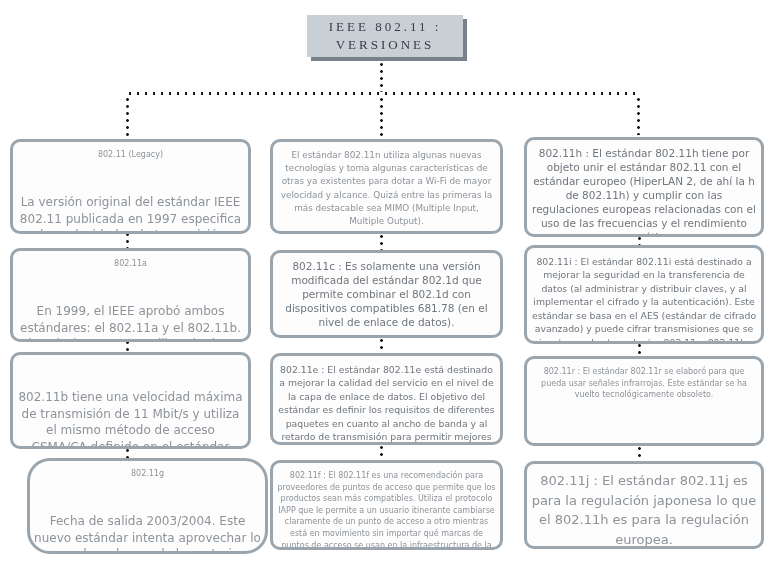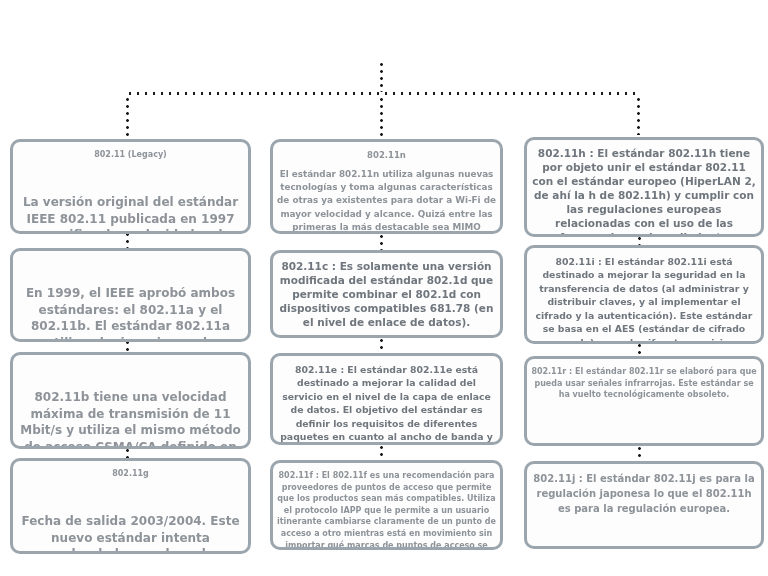--- a/index.html
+++ b/index.html
@@ -10,49 +10,53 @@
   .title-box{
     position:absolute;left:307px;top:15px;width:156px;height:42px;
     background:#c8cfd5;box-shadow:4px 4px 0 #79828a;
     display:flex;flex-direction:column;align-items:center;justify-content:center;
     font-family:"Liberation Serif","DejaVu Serif",serif;
     font-size:13px;letter-spacing:3px;color:#353d47;text-align:center;line-height:1.4;
   }
   .node{
     position:absolute;background:#fdfdfd;border:3px solid #9aa5ae;border-radius:10px;
     box-sizing:border-box;padding:7px 4px;text-align:center;overflow:hidden;
-    display:flex;flex-direction:column;font-weight:bold;
+    display:flex;flex-direction:column;
   }
   .node .heading{flex:0 0 auto;margin:1px 0 8px;}
   .vcenter{justify-content:flex-start;}
   .txt-light{color:#8d9399;}
   .txt-dark{color:#6f767d;}
   .s78{font-size:12px;line-height:1.38;margin-top:27px;}
   .s80{font-size:8px;line-height:1.45;}
   .s88{font-size:8.8px;line-height:1.5;}
   .s93{font-size:9.3px;line-height:1.45;}
   .s105{font-size:10.5px;line-height:1.33;}
-  .s75{font-size:10px;line-height:1.5;}
+  .s75{font-size:13px;line-height:1.5;}
   .hd{font-size:8px;}
   .dv{
     position:absolute;width:3px;
     background-image:radial-gradient(circle,#1a1a1a 1.3px,rgba(0,0,0,0) 1.5px);
     background-size:3px 7px;background-repeat:repeat-y;
   }
   .dh{
     position:absolute;height:3px;
     background-image:radial-gradient(circle,#1a1a1a 1.3px,rgba(0,0,0,0) 1.5px);
     background-size:8px 3px;background-repeat:repeat-x;
   }
 </style>
 </head>
 <body>
 
 <div class="canvas">
 
+  <div class="title-box">
+    <div>IEEE 802.11 :</div>
+    <div>VERSIONES</div>
+  </div>
 
   <div class="dv" style="left:380px;top:61px;height:31px;"></div>
   <div class="dh" style="left:126px;top:92px;width:514px;"></div>
   <div class="dv" style="left:126px;top:96px;height:41px;"></div>
   <div class="dv" style="left:380px;top:96px;height:41px;"></div>
   <div class="dv" style="left:637px;top:96px;height:39px;"></div>
 
   <div class="dv" style="left:126px;top:231px;height:18px;"></div>
   <div class="dv" style="left:126px;top:339px;height:14px;"></div>
   <div class="dv" style="left:126px;top:447px;height:12px;"></div>
@@ -63,32 +67,32 @@
 
   <div class="dv" style="left:638px;top:235px;height:11px;"></div>
   <div class="dv" style="left:638px;top:342px;height:15px;"></div>
   <div class="dv" style="left:638px;top:445px;height:17px;"></div>
 
   <div class="node txt-light" style="left:10px;top:139px;width:241px;height:95px;">
     <div class="heading hd">802.11 (Legacy)</div>
     <div class="s78">La versión original del estándar IEEE 802.11 publicada en 1997 especifica dos velocidades de transmisión teóricas de 1 y 2 mega bit por segundo (Mbit/s) que se transmiten por señales infrarrojas (IR) en la banda ISM a 2,4 GHz IR sigue siendo parte del estándar, pero no hay implementaciones disponibles.</div>
   </div>
   <div class="node txt-light" style="left:10px;top:248px;width:241px;height:94px;">
+    <div class="heading hd">802.11a</div>
     <div class="s78">En 1999, el IEEE aprobó ambos estándares: el 802.11a y el 802.11b. El estándar 802.11a utiliza el mismo juego de protocolos de base que el estándar original, opera en la banda de 5 Ghz y utiliza 52 subportadoras orthogonal frequency-division multiplexing (OFDM) con una velocidad máxima de 54 Mbit/s, lo que lo hace un estándar práctico para redes inalámbricas con velocidades reales de aproximadamente 20 Mbit/s.</div>
   </div>
   <div class="node txt-light" style="left:10px;top:352px;width:241px;height:97px;">
     <div class="s78">802.11b tiene una velocidad máxima de transmisión de 11 Mbit/s y utiliza el mismo método de acceso CSMA/CA definido en el estándar original. El estándar 802.11b funciona en la banda de 2.4 GHz. Debido al espacio ocupado por la codificación del protocolo CSMA/CA, en la práctica, la velocidad máxima de transmisión con este estándar es de aproximadamente 5.9 Mbit/s sobre TCP y 7.1 Mbit/s sobre UDP.</div>
   </div>
-  <div class="node txt-light" style="left:10px;top:458px;width:241px;height:96px;">
+  <div class="node txt-light" style="left:27px;top:458px;width:241px;height:96px;border-radius:23px;">
     <div class="heading hd">802.11g</div>
     <div class="s78">Fecha de salida 2003/2004. Este nuevo estándar intenta aprovechar lo bueno de cada uno de los anteriores 802.11a y 802.11b. La 802.11g permite velocidades de hasta 54 Mbit/s y utiliza la banda de frecuencia de 2.4 GHz Además, al trabajar en la misma banda de frecuencia, la 802.11g es compatibles con la 802.11b, por lo que puntos de acceso 802.11g pueden trabajar en redes 802.11b y viceversa.</div>
   </div>
 
   <div class="node txt-light" style="left:270px;top:139px;width:233px;height:95px;">
-    <div class="heading" style="font-size:8.5px;">802.11n</div>
     <div class="s88">El estándar 802.11n utiliza algunas nuevas tecnologías y toma algunas características de otras ya existentes para dotar a Wi-Fi de mayor velocidad y alcance. Quizá entre las primeras la más destacable sea MIMO (Multiple Input, Multiple Output).</div>
   </div>
   <div class="node txt-dark" style="left:270px;top:250px;width:233px;height:88px;">
     <div class="s105">802.11c : Es solamente una versión modificada del estándar 802.1d que permite combinar el 802.1d con dispositivos compatibles 681.78 (en el nivel de enlace de datos).</div>
   </div>
   <div class="node txt-dark" style="left:270px;top:353px;width:233px;height:92px;">
     <div class="s93">802.11e : El estándar 802.11e está destinado a mejorar la calidad del servicio en el nivel de la capa de enlace de datos. El objetivo del estándar es definir los requisitos de diferentes paquetes en cuanto al ancho de banda y al retardo de transmisión para permitir mejores transmisiones de audio y vídeo.</div>
   </div>
   <div class="node txt-light" style="left:270px;top:460px;width:233px;height:90px;">
     <div class="s80">802.11f : El 802.11f es una recomendación para proveedores de puntos de acceso que permite que los productos sean más compatibles. Utiliza el protocolo IAPP que le permite a un usuario itinerante cambiarse claramente de un punto de acceso a otro mientras está en movimiento sin importar qué marcas de puntos de acceso se usan en la infraestructura de la red. También se conoce a esta propiedad simplemente como itinerancia. As</div>

